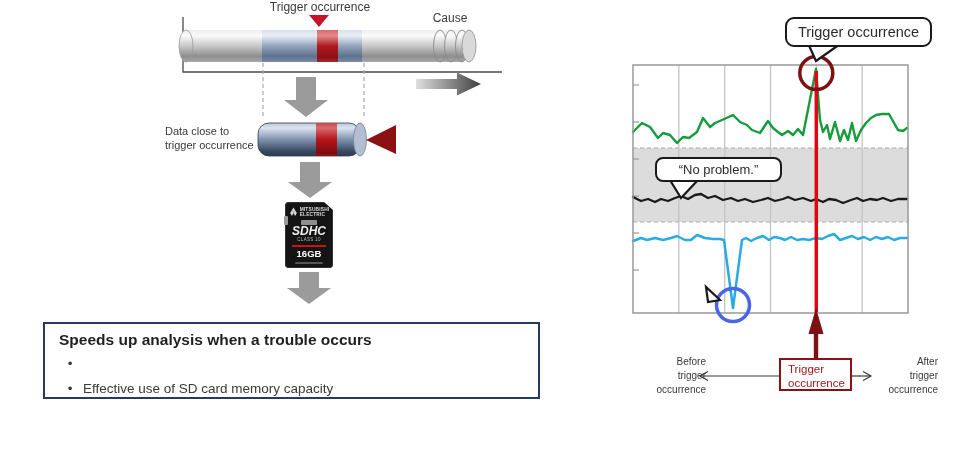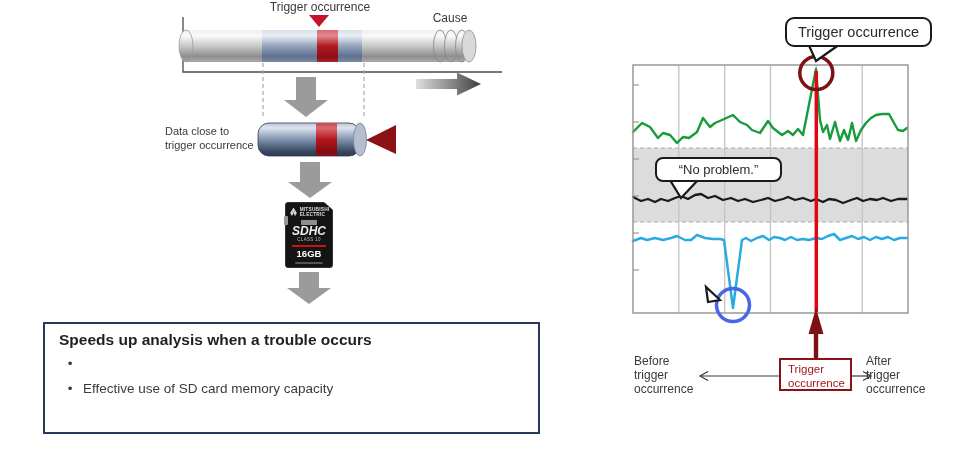--- a/index.html
+++ b/index.html
@@ -28,21 +28,21 @@
   .sd-logo { color:#eee; font-size:12px; font-style:italic; font-weight:800; line-height:11px; }
   .sd-class { color:#bbb; font-size:4.5px; letter-spacing:.3px; line-height:6px; }
   .sd-redline { width:34px; height:2px; background:#C11; margin:2px auto; }
   .sd-cap { color:#fff; font-size:9.5px; font-weight:bold; line-height:10px; }
   .sd-model { width:28px; height:2.5px; background:#555; margin:3px auto 0; border-radius:1px; }
   .sd-lock { position:absolute; left:-2px; top:13px; width:4px; height:9px; background:#999; border-radius:1px; }
   .sd-notch { position:absolute; right:-1px; top:-1px; width:0; height:0;
               border-left:9px solid transparent; border-top:8px solid #fff; }
   .trigger-box { background:#fff; border:2.5px solid #8B1114; color:#9E1B20;
                  font-size:11.5px; line-height:13.5px; padding:3px 0 0 7px; }
-  .small3 { font-size:12px; line-height:13.8px; text-align:left; }
+  .small3 { font-size:10px; line-height:13.8px; text-align:right; }
 </style>
 </head>
 <body>
 
 <div id="canvas">
 
   <svg id="scene" width="973" height="451" viewBox="0 0 973 451">
     <defs>
       <linearGradient id="gradGray" x1="0" y1="0" x2="0" y2="1">
         <stop offset="0" stop-color="#EFEFEF"></stop>
@@ -182,21 +182,21 @@
       </div>
     </div>
     <div class="sd-holo"></div>
     <div class="sd-logo">SDHC</div>
     <div class="sd-class">CLASS 10</div>
     <div class="sd-redline"></div>
     <div class="sd-cap">16GB</div>
     <div class="sd-model"></div>
   </div>
 
-  <div class="abs summary" style="left:43px;top:322px;width:497px;height:112px;">
+  <div class="abs summary" style="left:43px;top:322px;width:497px;height:77px;">
     <div class="title">Speeds up analysis when a trouble occurs</div>
     <div class="bullet-row">
       <span class="dot">•</span>
     </div>
     <div class="bullet-row" style="margin-top:4px;">
       <span class="dot">•</span>
       <span class="btxt">Effective use of SD card memory capacity</span>
     </div>
   </div>
 

